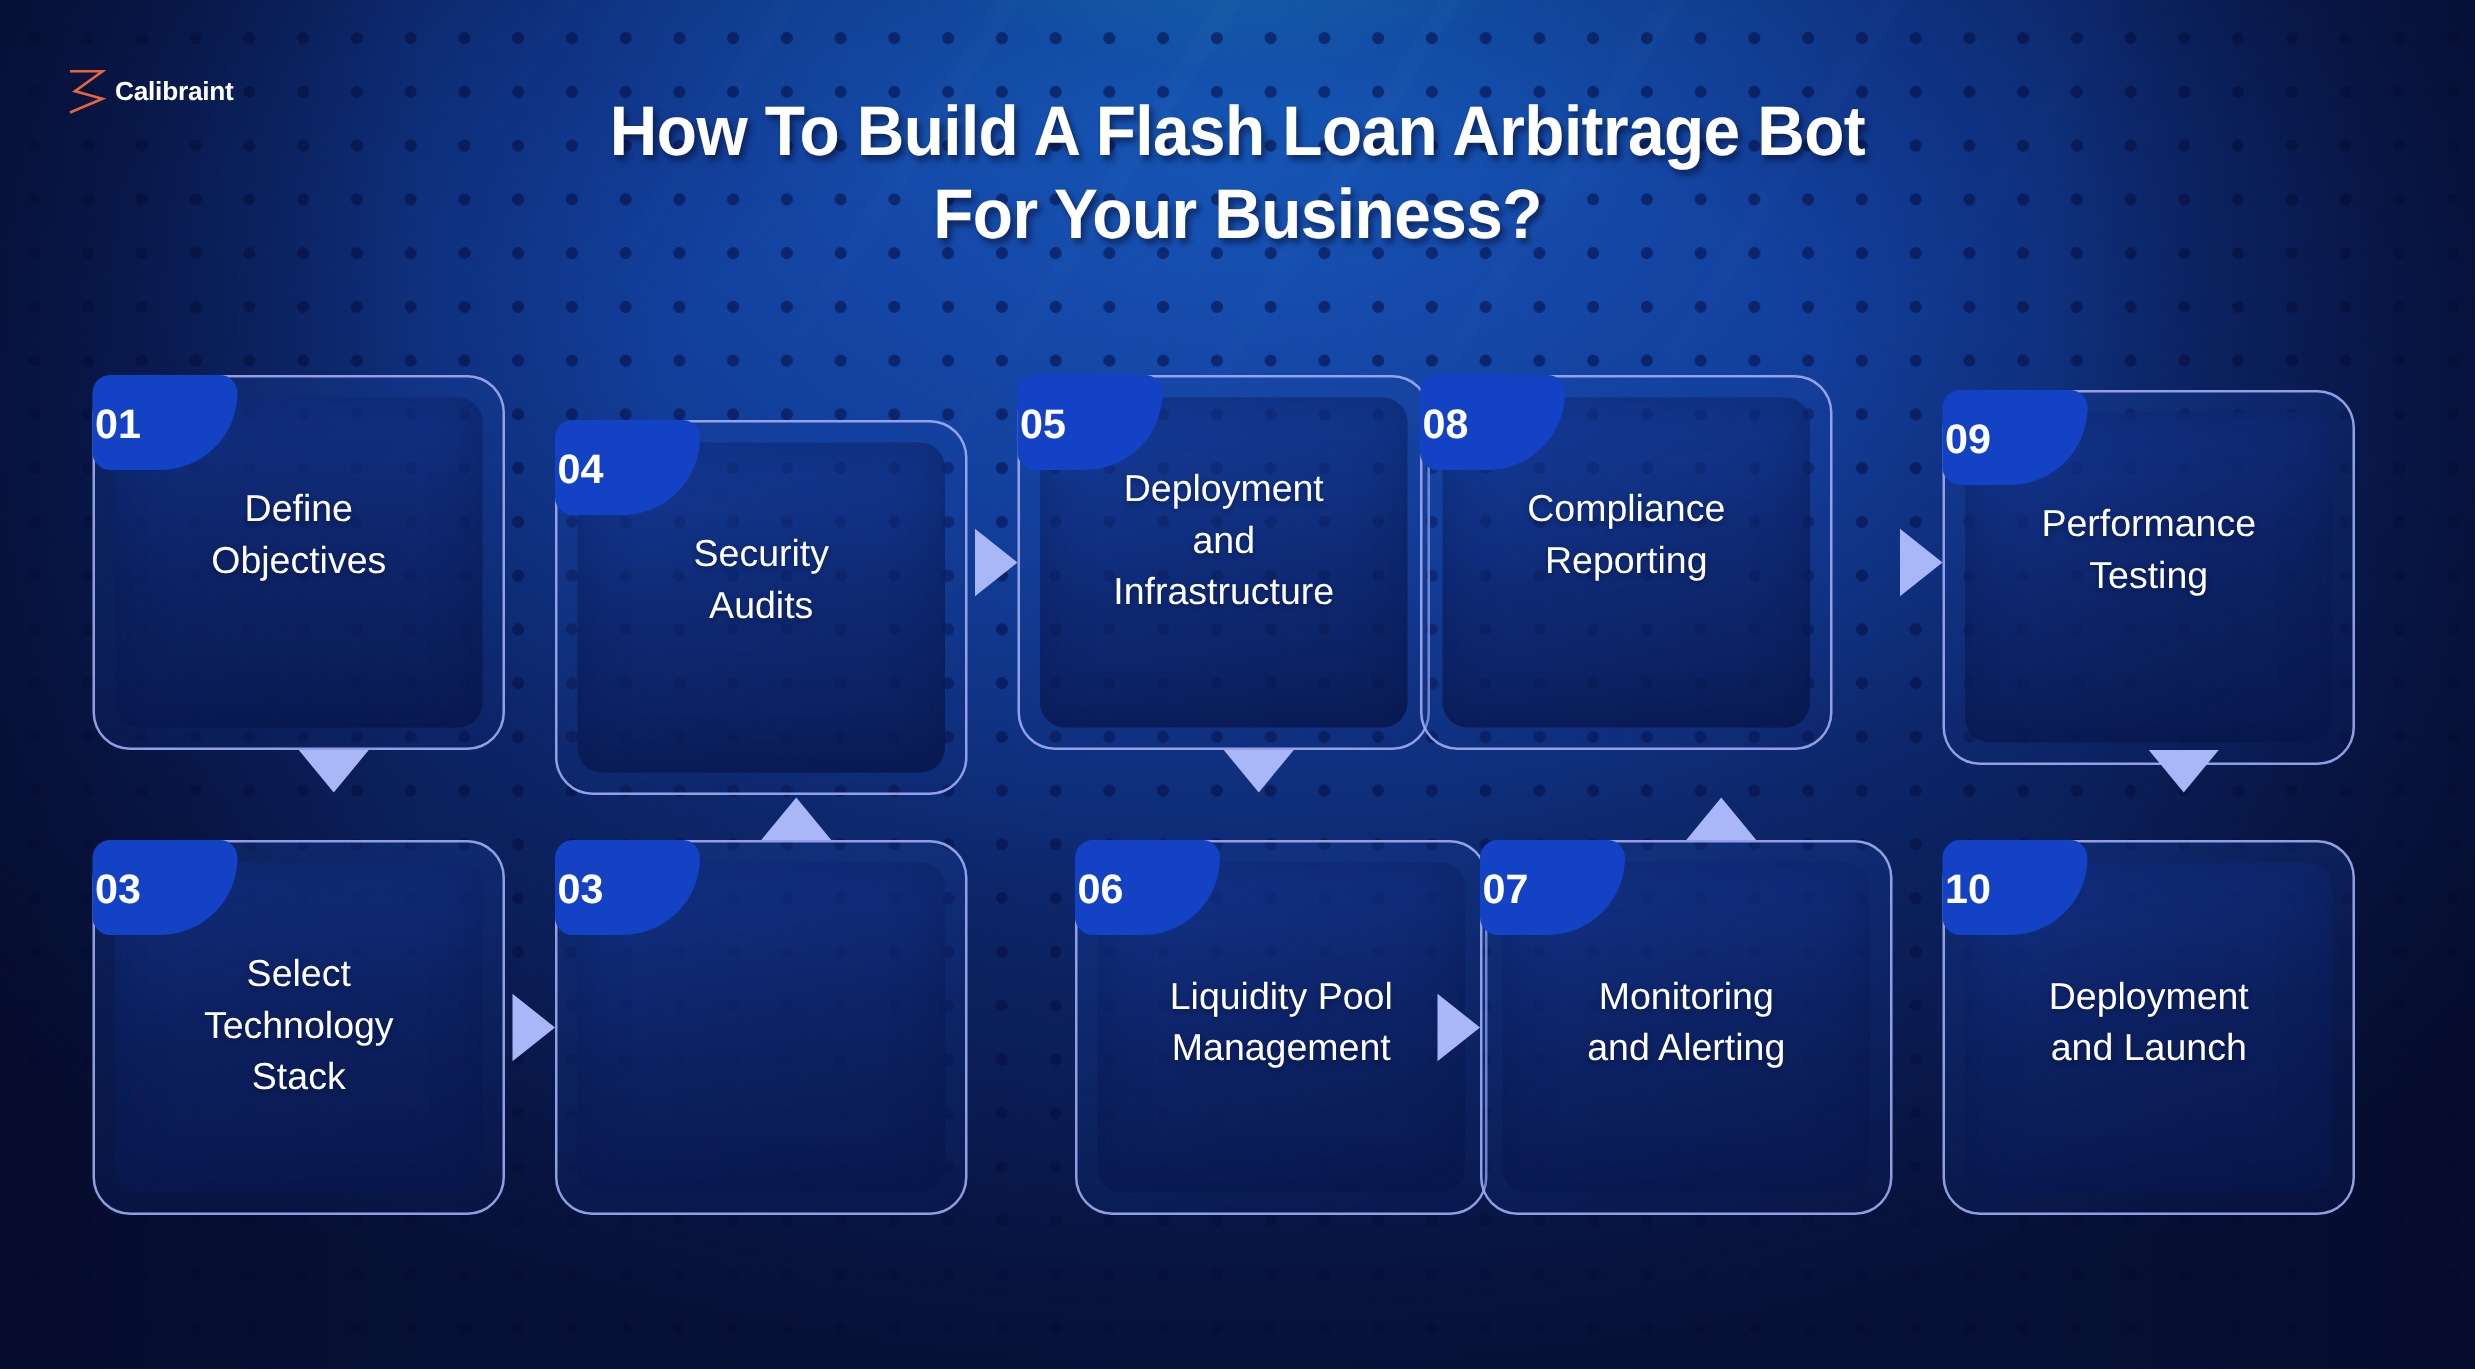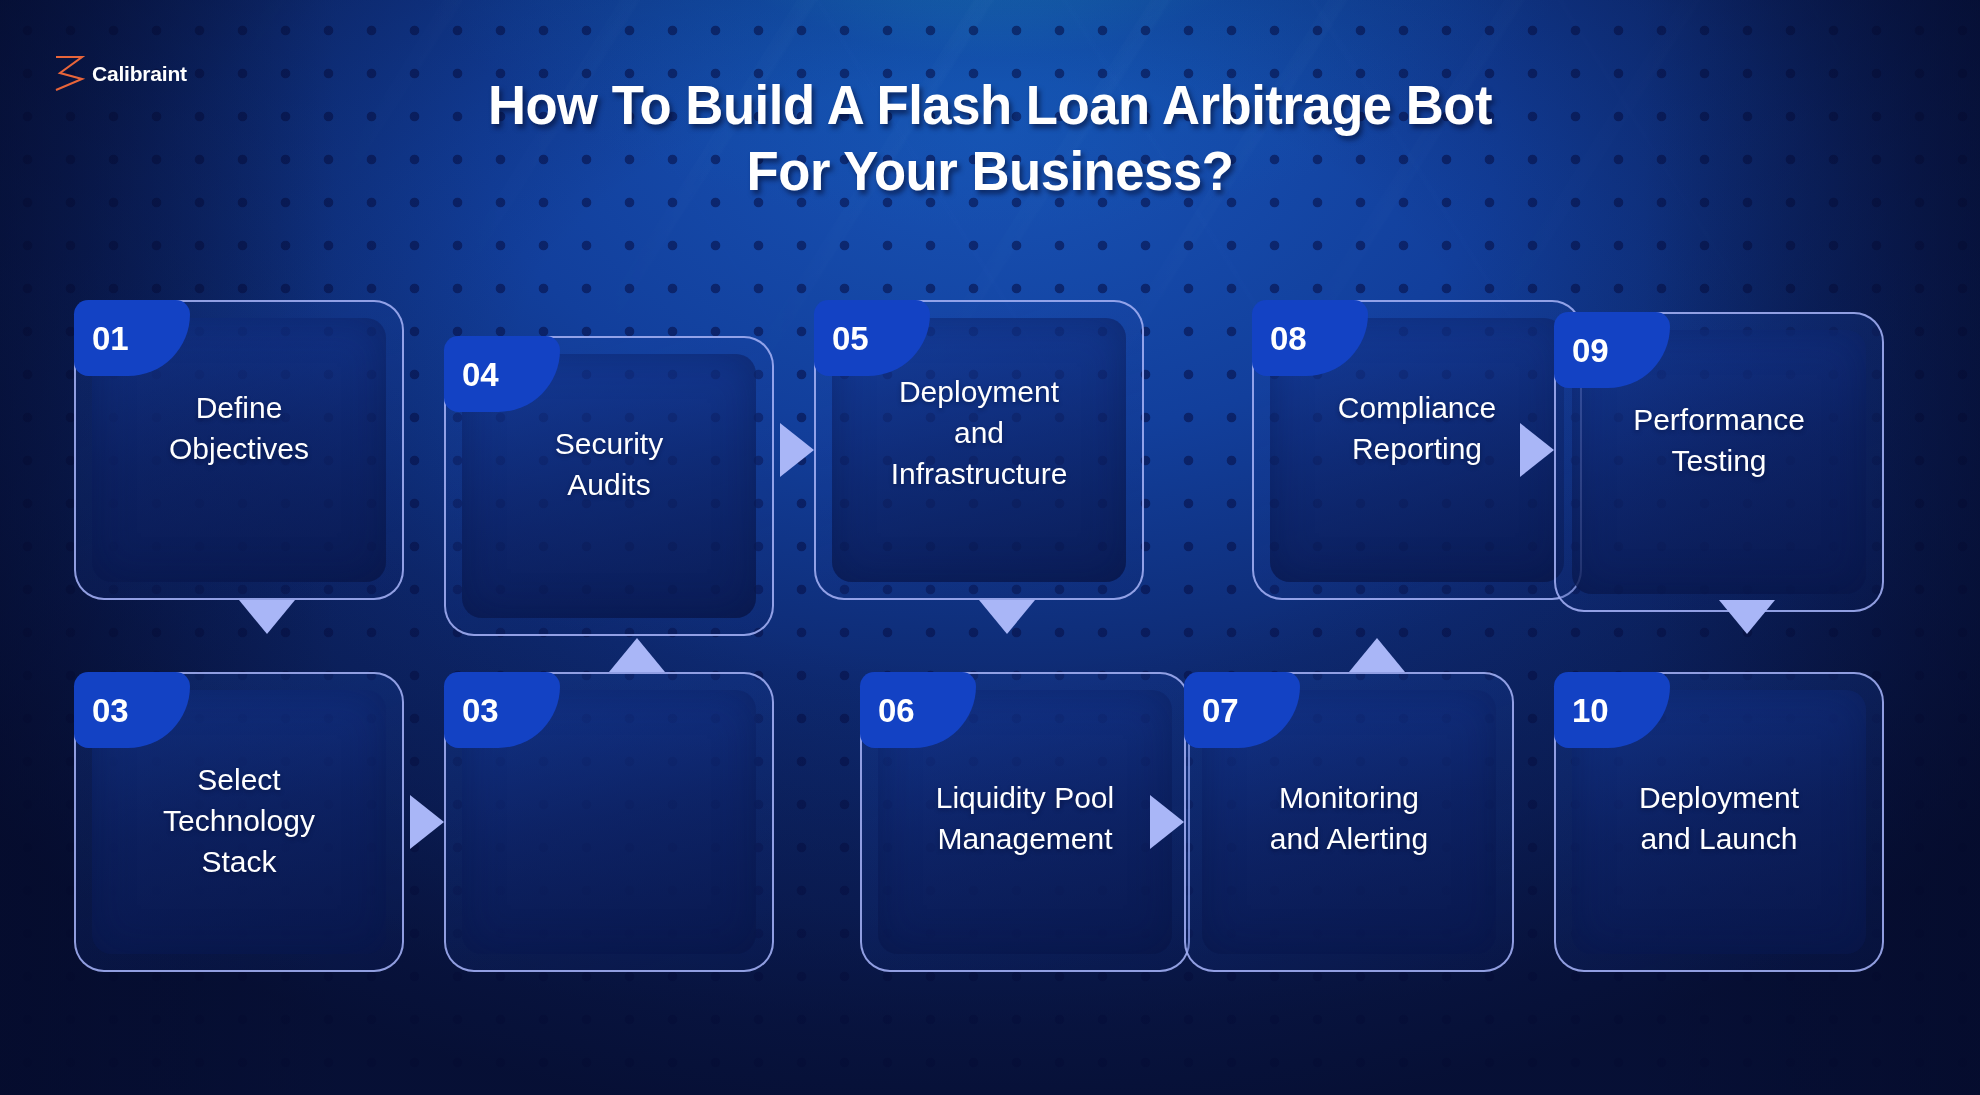--- a/index.html
+++ b/index.html
@@ -96,21 +96,21 @@
     background:linear-gradient(168deg, rgba(20,56,150,0.55) 0%, rgba(13,34,102,0.62) 48%, rgba(9,24,78,0.80) 100%);
     box-shadow:inset 0 0 40px rgba(6,16,60,0.35);
   }
   .card-badge{
     position:absolute;left:-2px;top:-2px;
     width:116px;height:76px;
     background:#1342c4;
     border-radius:16px 16px 70px 16px;
     display:flex;align-items:center;justify-content:flex-start;
     box-sizing:border-box;
-    padding-left:18px;
+    padding-left:2px;
     z-index:3;
   }
   .card-badge span{
     color:#ffffff;font-size:33px;font-weight:bold;line-height:1;letter-spacing:0px;
   }
   .card-label{
     position:absolute;left:14px;right:14px;
     text-align:center;
     color:#ffffff;
     font-size:30px;
@@ -179,21 +179,21 @@
         </div>
         <div class="card-label pos-mid">Security<br>Audits</div>
       </div>
       <div class="card" style="left: 814px; top: 300px;">
         <div class="card-inner"></div>
         <div class="card-badge">
           <span>05</span>
         </div>
         <div class="card-label pos-hi">Deployment<br>and<br>Infrastructure</div>
       </div>
-      <div class="card" style="left: 1252px; top: 300px;">
+      <div class="card" style="left: 1136px; top: 300px;">
         <div class="card-inner"></div>
         <div class="card-badge">
           <span>08</span>
         </div>
         <div class="card-label pos-mid">Compliance<br>Reporting</div>
       </div>
       <div class="card" style="left: 1554px; top: 312px;">
         <div class="card-inner"></div>
         <div class="card-badge">
           <span>09</span>

